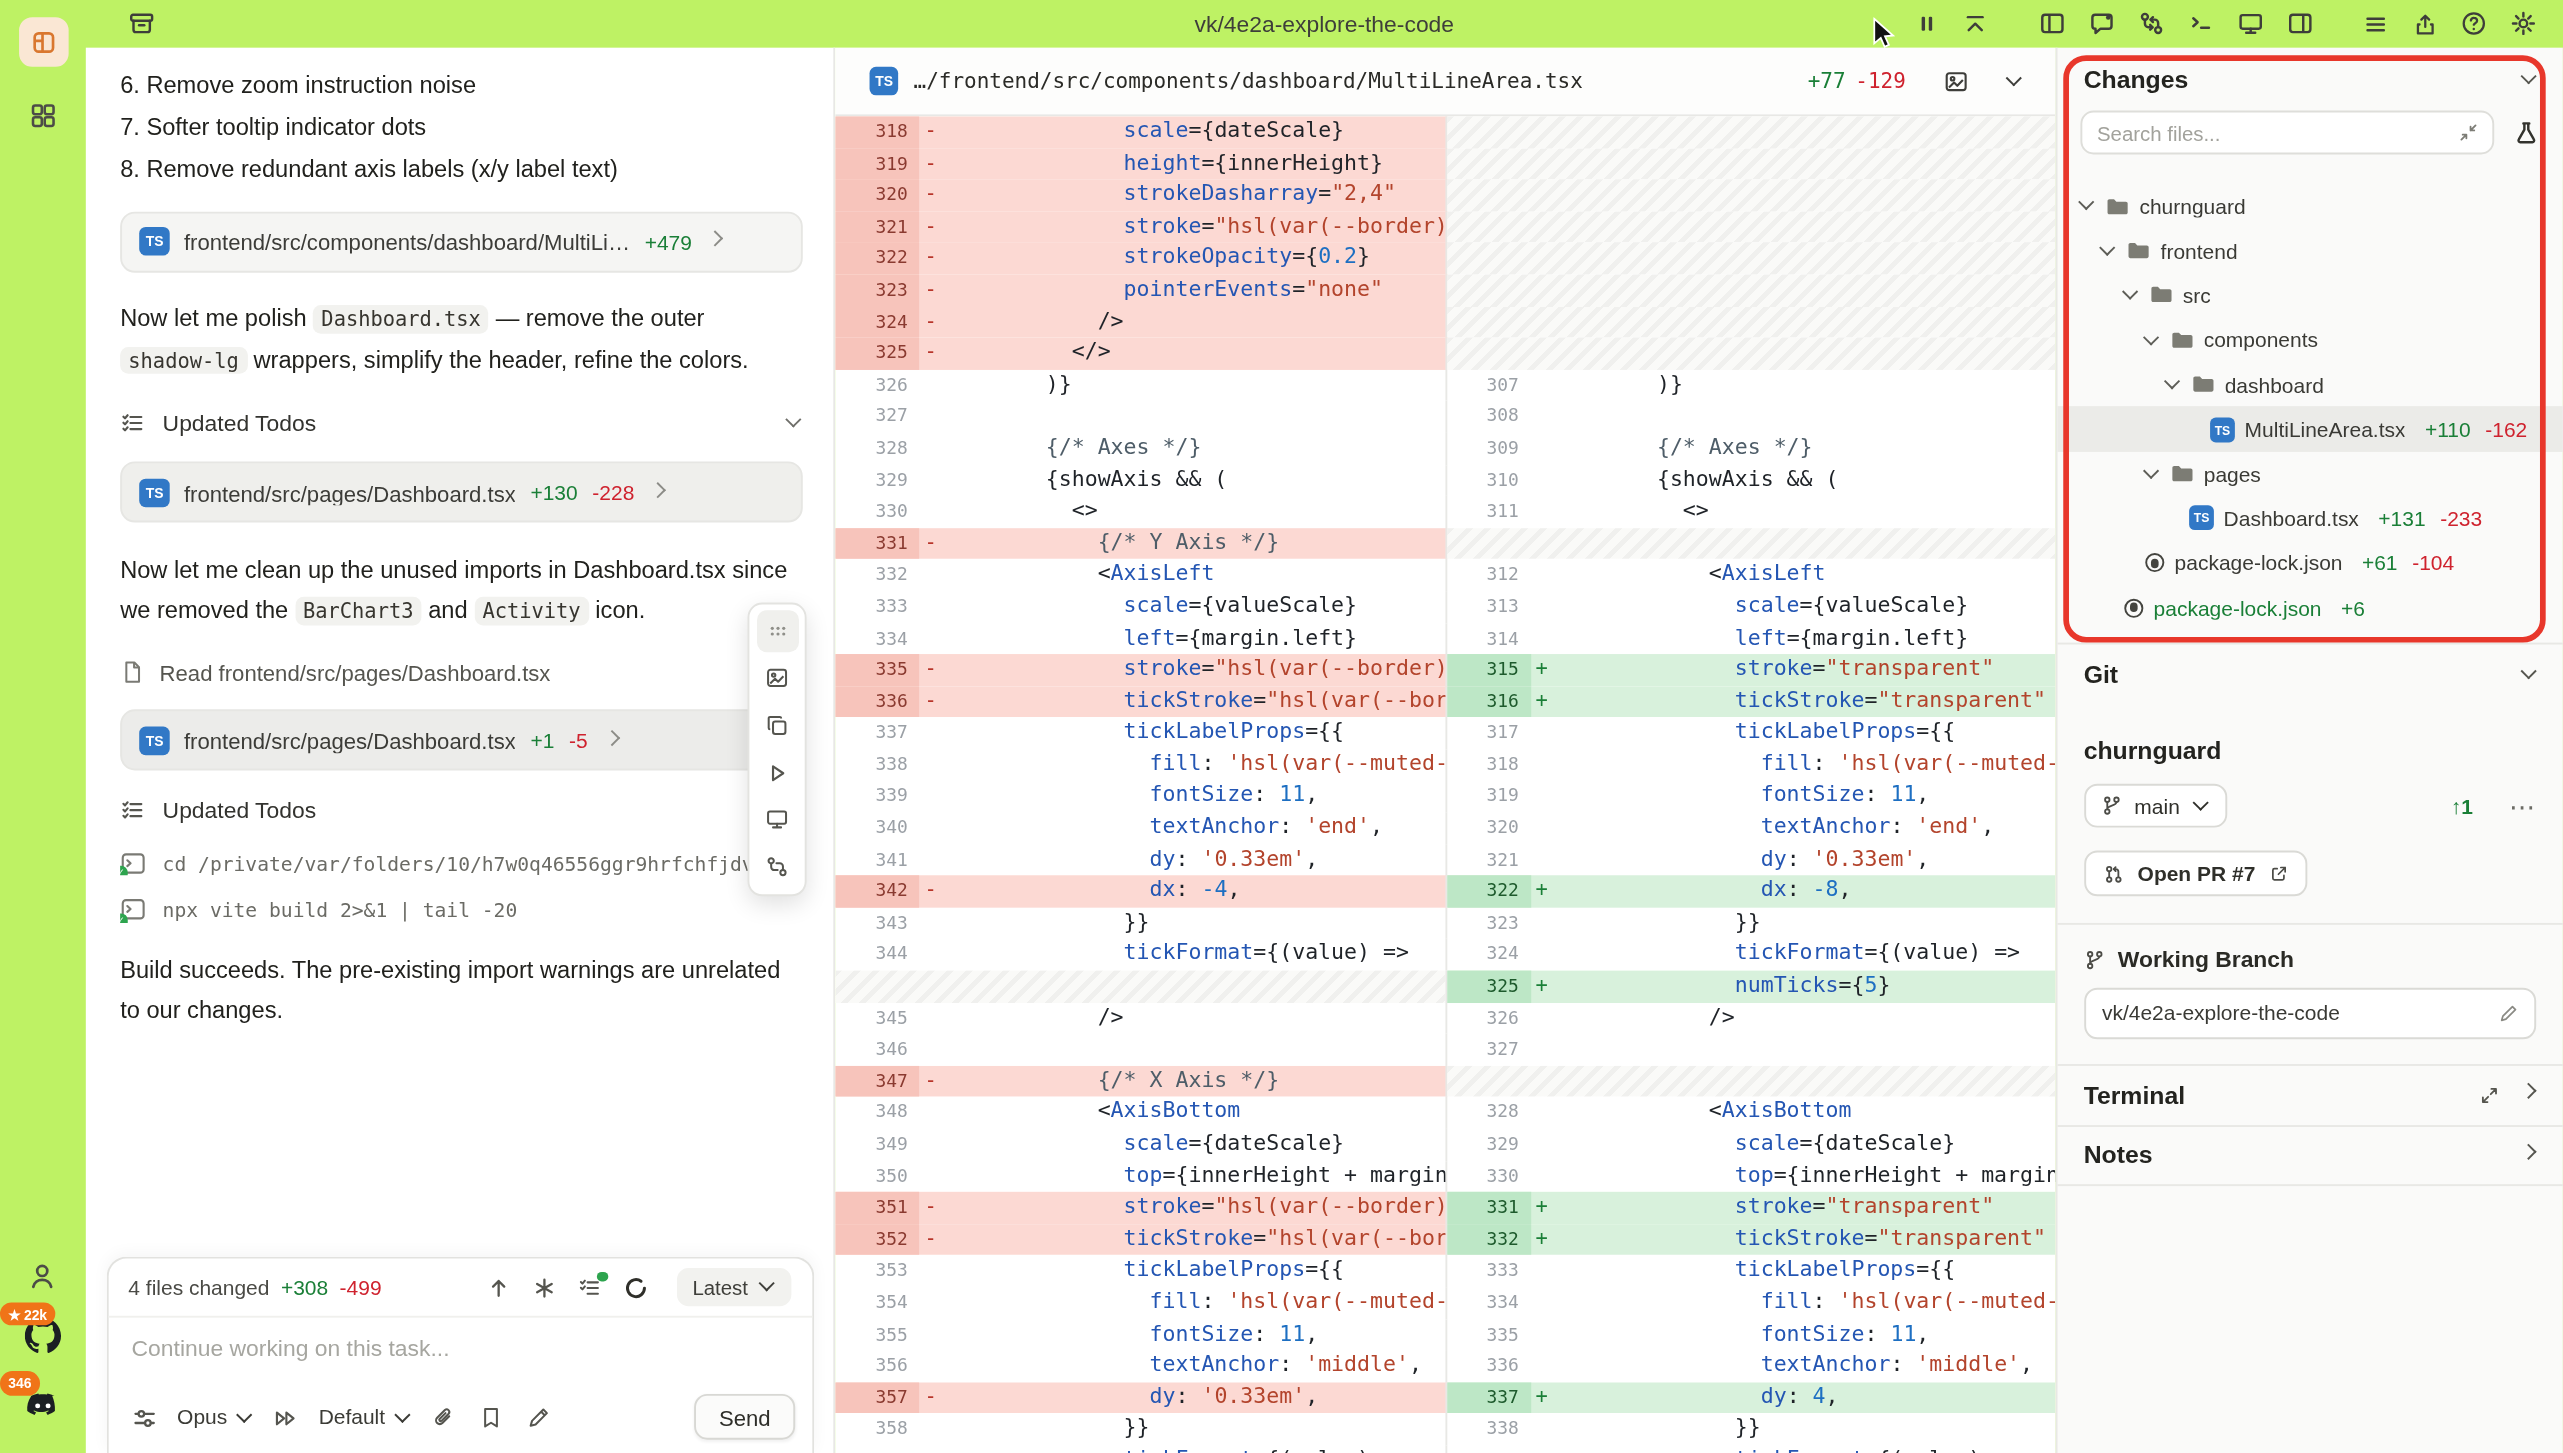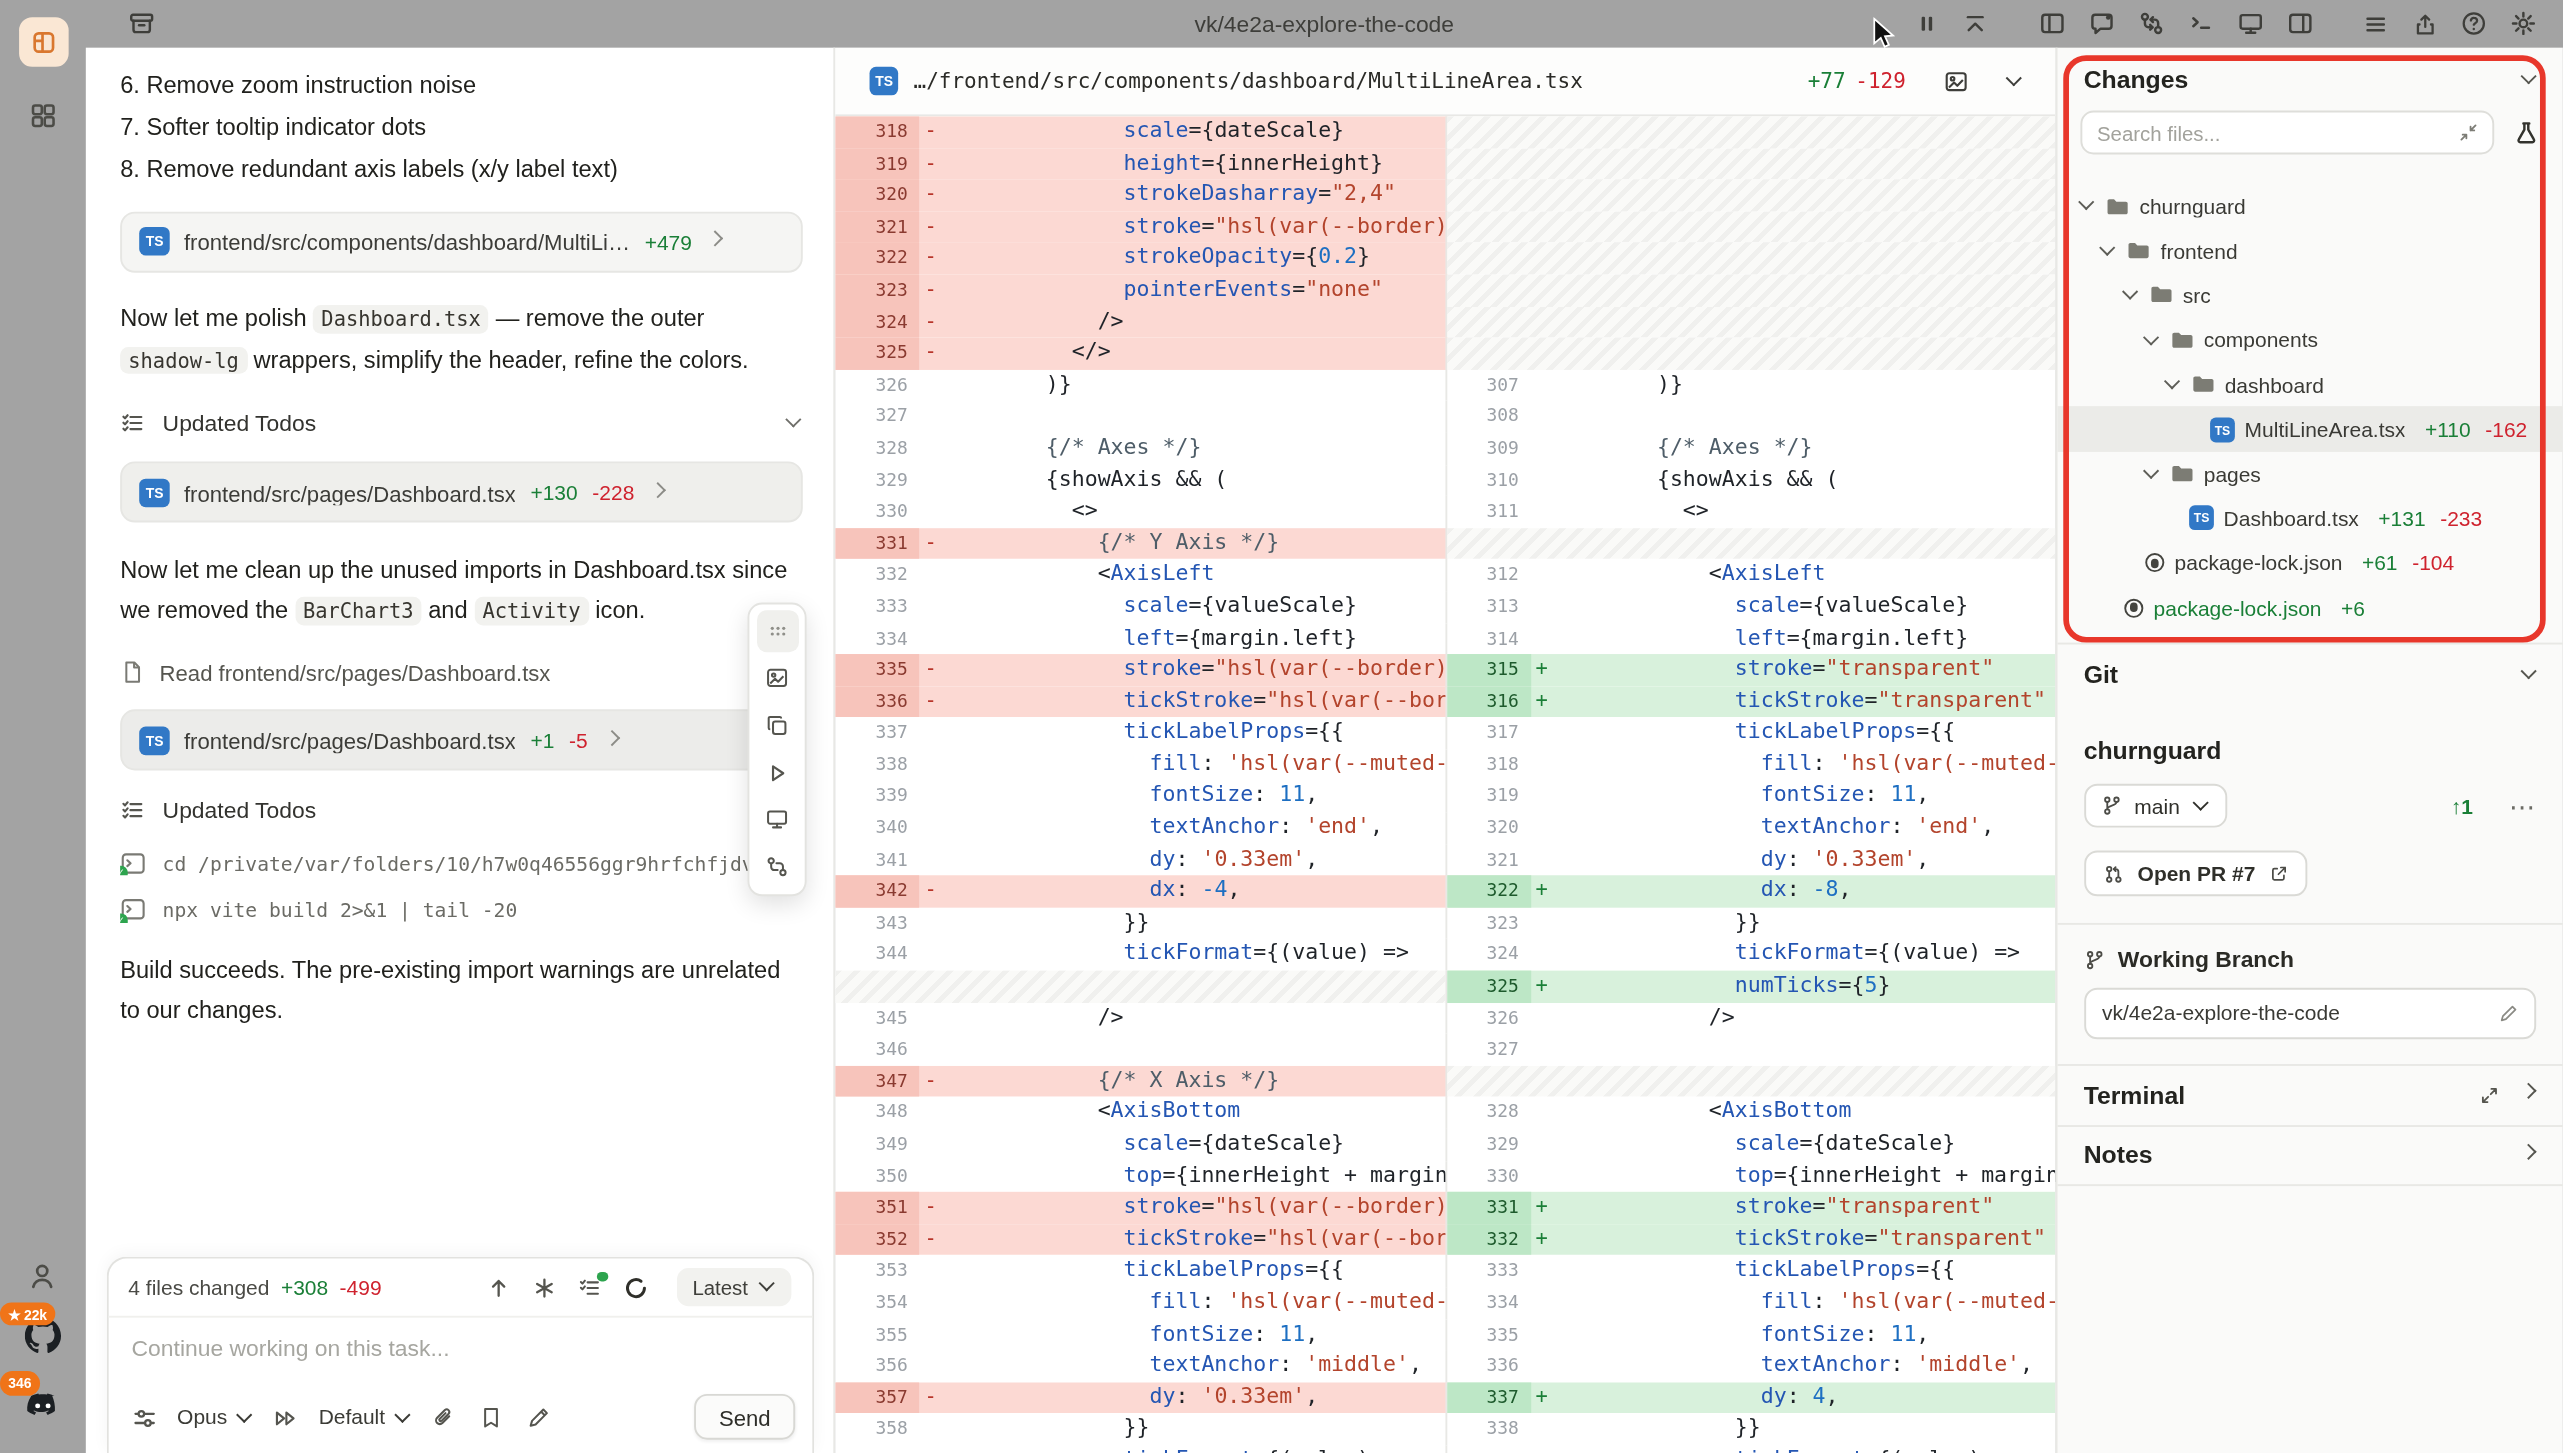--- a/index.html
+++ b/index.html
@@ -1,16 +1,16 @@
 <!DOCTYPE html>
 <html style="font-size:13.7px"><head>
 <meta charset="utf-8">
 <style>
   html,body{margin:0;padding:0;background:#fafaf9;}
-  .stage{position:relative;width:2563px;height:1454px;overflow:hidden;background:#a3a3a3;}
+  .stage{position:relative;width:2563px;height:1454px;overflow:hidden;background:#bef264;}
   .app{position:absolute;top:0;left:0;width:1344px;height:762px;transform:scale(1.90689);transform-origin:0 0;
        font-family:"Liberation Sans",sans-serif;color:#1f2328;-webkit-font-smoothing:antialiased;}
   button{font-family:inherit;cursor:pointer;}
   svg.ic{display:block;}
 
   
   .topbar{position:absolute;left:45px;right:0;top:0;height:25px;display:flex;align-items:center;padding:0 10.3px 0 19px;}
   .tb-title{position:absolute;left:0;right:0;text-align:center;font-size:12px;color:#3e3e3a;pointer-events:none;}
   .tb-right{margin-left:auto;display:flex;align-items:center;gap:6px;z-index:2;}
   .tbtn{width:20px;height:20px;display:flex;align-items:center;justify-content:center;background:none;border:0;color:#3e3e3a;padding:0;border-radius:4.3px;}

